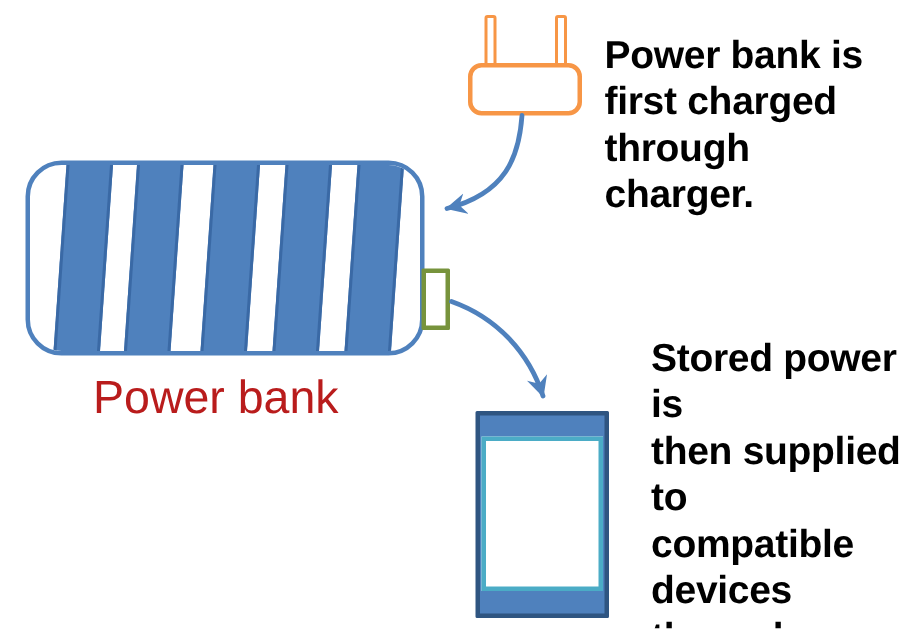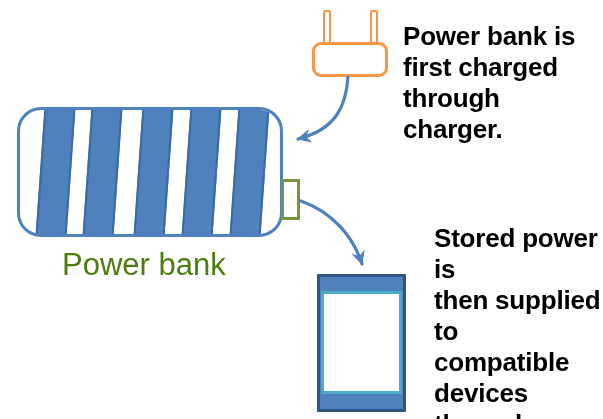--- a/index.html
+++ b/index.html
@@ -122,21 +122,21 @@
     line-height: 31px;
     white-space: pre-line;
     letter-spacing: -0.2px;
   }
   .note-charging { left: 403px; top: 21px; }
   .note-supply   { left: 434px; top: 223px; }
   .pb-label {
     position: absolute;
     left: 62px;
     top: 246px;
-    color: #4d7c0f;
+    color: #b91c1c;
     font-weight: 400;
     font-size: 31px;
     line-height: 38px;
     letter-spacing: 0px;
   }
 </style>
 </head>
 <body>
 
 <div class="stage">

